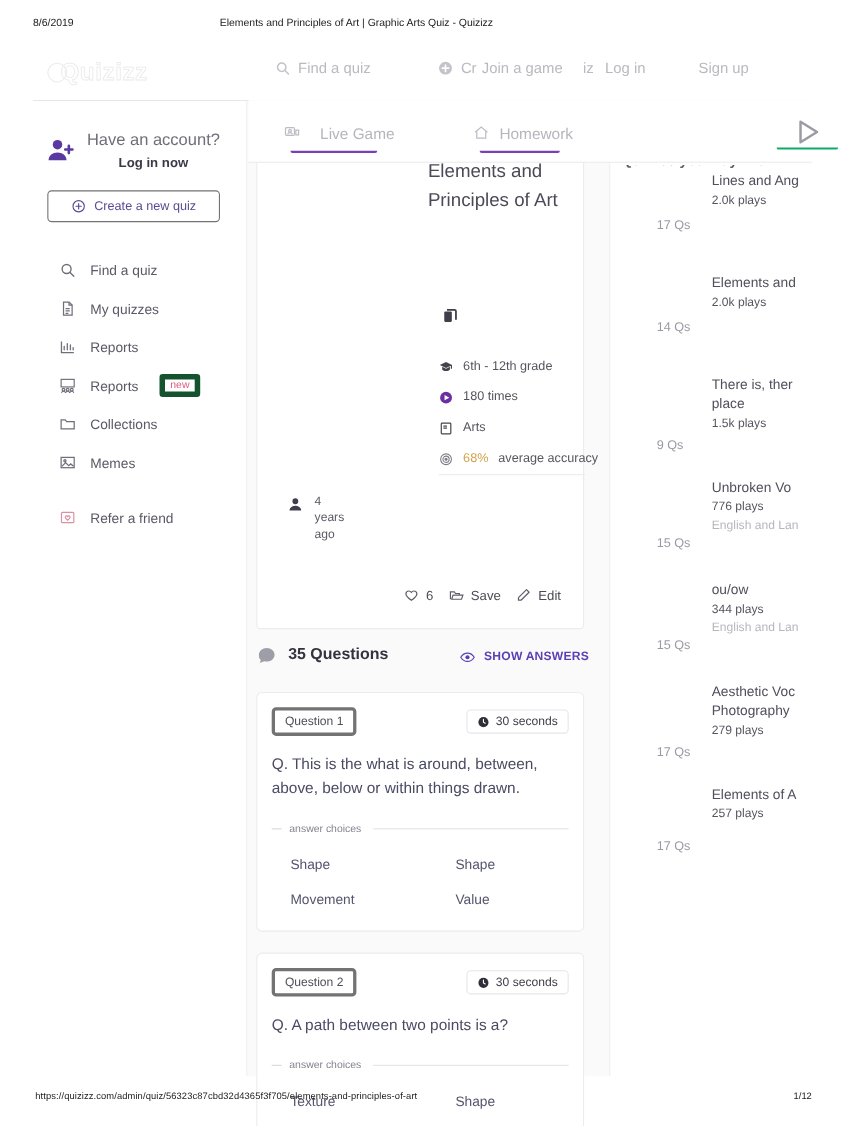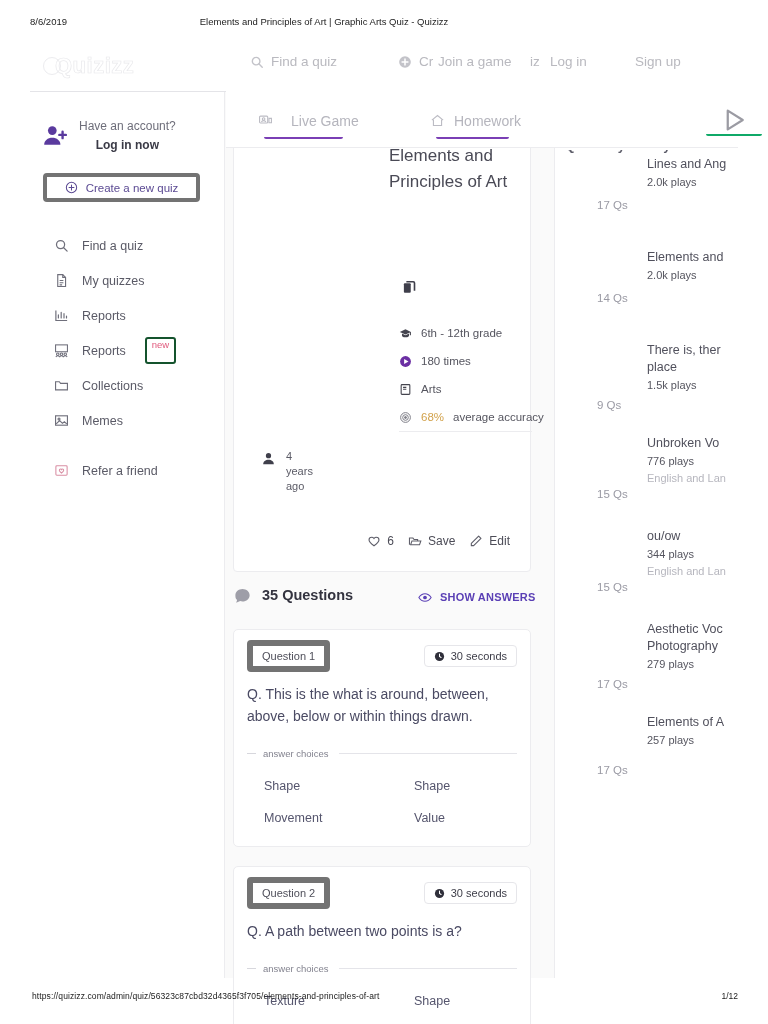--- a/index.html
+++ b/index.html
@@ -71,42 +71,42 @@
   .col-right {
     position: absolute; left: 525px; top: 0; width: 183px; height: 886px;
     background: #fff;
   }
 
   
   .acct { position:absolute; left:12px; top:27px; display:flex; align-items:center; gap:11px; }
   .acct-ic { width:26px; height:26px; color:#5a3a9e; flex:none; }
   .acct-ic svg{width:100%;height:100%;display:block;}
   .acct-txt { display:flex; flex-direction:column; align-items:center; gap:5px; }
-  .acct-l1 { font-size:12px; color:#6e6e7a; }
+  .acct-l1 { font-size:15px; color:#6e6e7a; }
   .acct-l2 { font-size:12px; color:#3a3a46; font-weight:700; }
 
   .newquiz {
     position:absolute; left:13px; top:81px; width:157px; height:29px;
-    border:4px solid #737373; border-radius:4px;
+    border:1px solid #737373; border-radius:4px;
     display:flex; align-items:center; justify-content:center; gap:8px;
     font-size:11.5px; color:#5b4a93; background:#fff;
   }
   .plus-ic { width:13px; height:13px; color:#5b4a93; }
   .plus-ic svg{width:100%;height:100%;display:block;}
 
   .side-list { position:absolute; left:24px; top:136px; width:160px; }
   .side-item {
     display:flex; align-items:center; gap:13px; height:35px;
     font-size:12.5px; color:#5a5a66;
   }
   .side-ic { width:15px; height:15px; color:#6f6f7b; flex:none; }
   .side-ic svg{width:100%;height:100%;display:block;}
   .badge-new {
     margin-left:6px; font-size:9.5px; color:#e05a7d;
-    border:2px solid #14532d; border-radius:3px; padding:1px 5px 12px;
+    border:5px solid #14532d; border-radius:3px; padding:1px 5px 0;
     line-height:1;
   }
   .side-item.refer { margin-top:15px; }
   .side-item.refer .side-ic { color:#d98fa4; }
 
   
   .tabstrip {
     position:absolute; left:196px; top:-1px; width:512px; height:57px;
     background:#fff; z-index:30;
     border-bottom:1px solid #ececef;
@@ -193,21 +193,21 @@
     position:absolute; left:8px; width:298px;
     background:#fff; border:1px solid #ececef; border-radius:5px;
   }
   #qcard-1 { top:537px; height:218px; }
   #qcard-2 { top:774px; height:218px; }
   .qcard-top {
     position:absolute; left:13px; right:13px; top:14px; height:24px;
     display:flex; align-items:center; justify-content:space-between;
   }
   .qpill {
-    border:6px solid #737373; border-radius:4px; padding:4px 9px;
+    border:3px solid #737373; border-radius:4px; padding:4px 9px;
     font-size:11px; color:#4f4f5a; background:#fff;
   }
   .qtime {
     border:1px solid #e6e6ea; border-radius:4px; padding:4px 9px;
     font-size:11px; color:#3d3d48; background:#fff;
     display:flex; align-items:center; gap:6px;
   }
   .clock-ic{width:11px;height:11px;color:#2f2f3a;}
   .clock-ic svg{width:100%;height:100%;display:block;}
 

